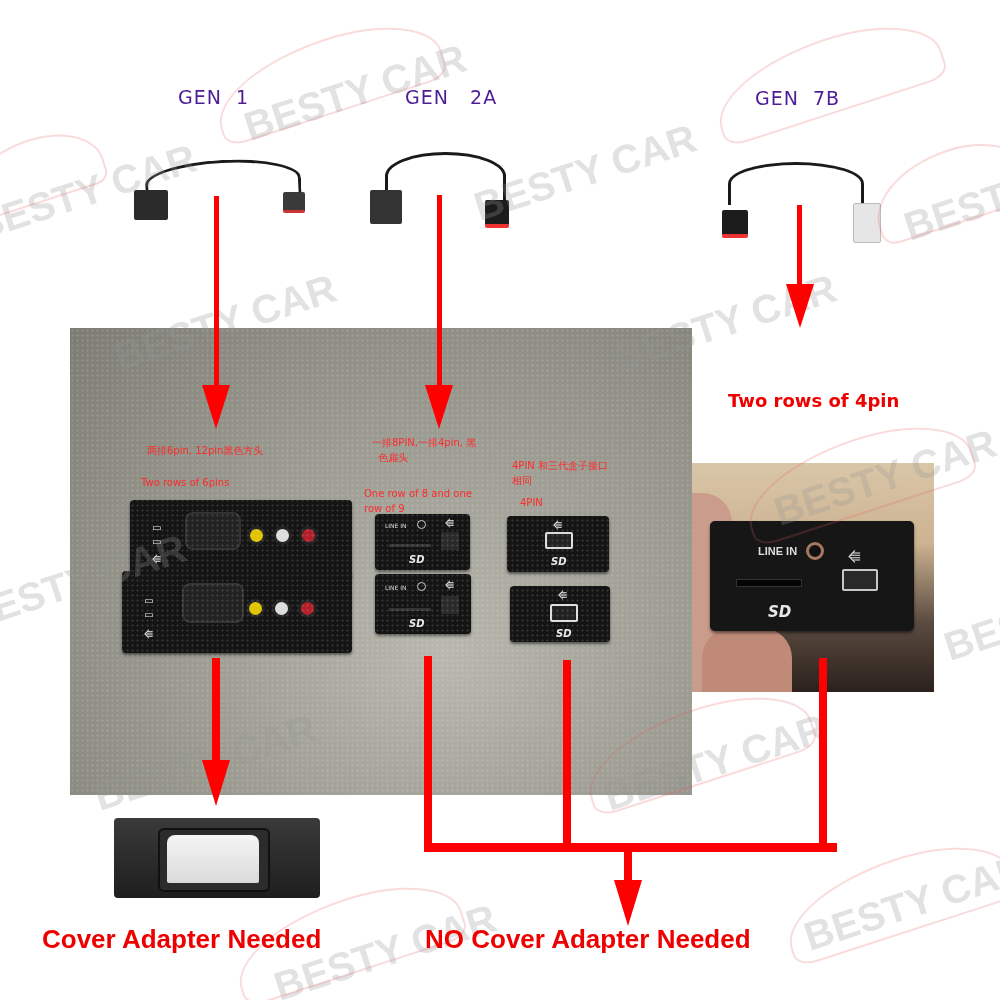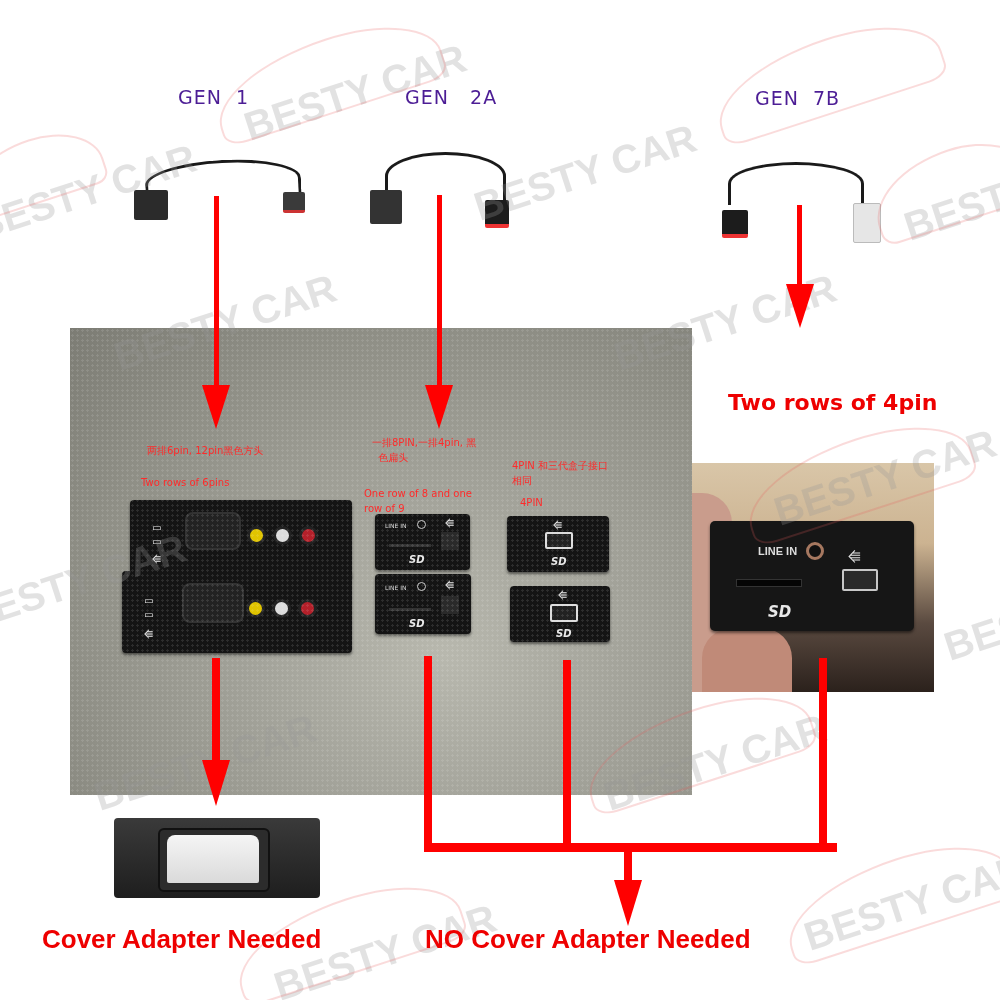--- a/index.html
+++ b/index.html
@@ -139,21 +139,21 @@
   <div class="module" style="left:18px;top:58px;width:204px;height:110px;background:#161616;border-radius:5px;">
     <span class="abs" style="left:48px;top:24px;color:#ddd;font-size:11px;font-weight:bold;font-family:'Liberation Sans',sans-serif;">LINE IN</span>
     <span class="abs" style="left:96px;top:21px;width:12px;height:12px;border:3px solid #a67860;border-radius:50%;background:#111;"></span>
     <span class="abs" style="left:138px;top:28px;color:#ddd;font-size:14px;">⭅</span>
     <div class="abs" style="left:26px;top:58px;width:64px;height:6px;background:#050505;border:1px solid #333;"></div>
     <div class="abs" style="left:132px;top:48px;width:32px;height:18px;border:2px solid #c8c8c8;border-radius:2px;background:#2a2a2a;"></div>
     <span class="abs" style="left:58px;top:82px;color:#e8e8e8;font-size:15px;font-weight:bold;font-style:italic;">SD</span>
   </div>
 </div>
 
-<div class="abs big-red" style="left:728px;top:390px;font-size:22px;font-family:'DejaVu Sans',sans-serif;font-weight:bold;">Two rows of 4pin</div>
+<div class="abs big-red" style="left:728px;top:390px;font-size:18px;font-family:'DejaVu Sans',sans-serif;font-weight:bold;">Two rows of 4pin</div>
 
 <div class="red-line" style="left:214px;top:196px;width:5px;height:195px;"></div>
 <div class="arrow-head" style="left:202px;top:385px;"></div>
 
 <div class="red-line" style="left:437px;top:195px;width:5px;height:195px;"></div>
 <div class="arrow-head" style="left:425px;top:385px;"></div>
 
 <div class="red-line" style="left:797px;top:205px;width:5px;height:80px;"></div>
 <div class="arrow-head" style="left:786px;top:284px;"></div>
 

